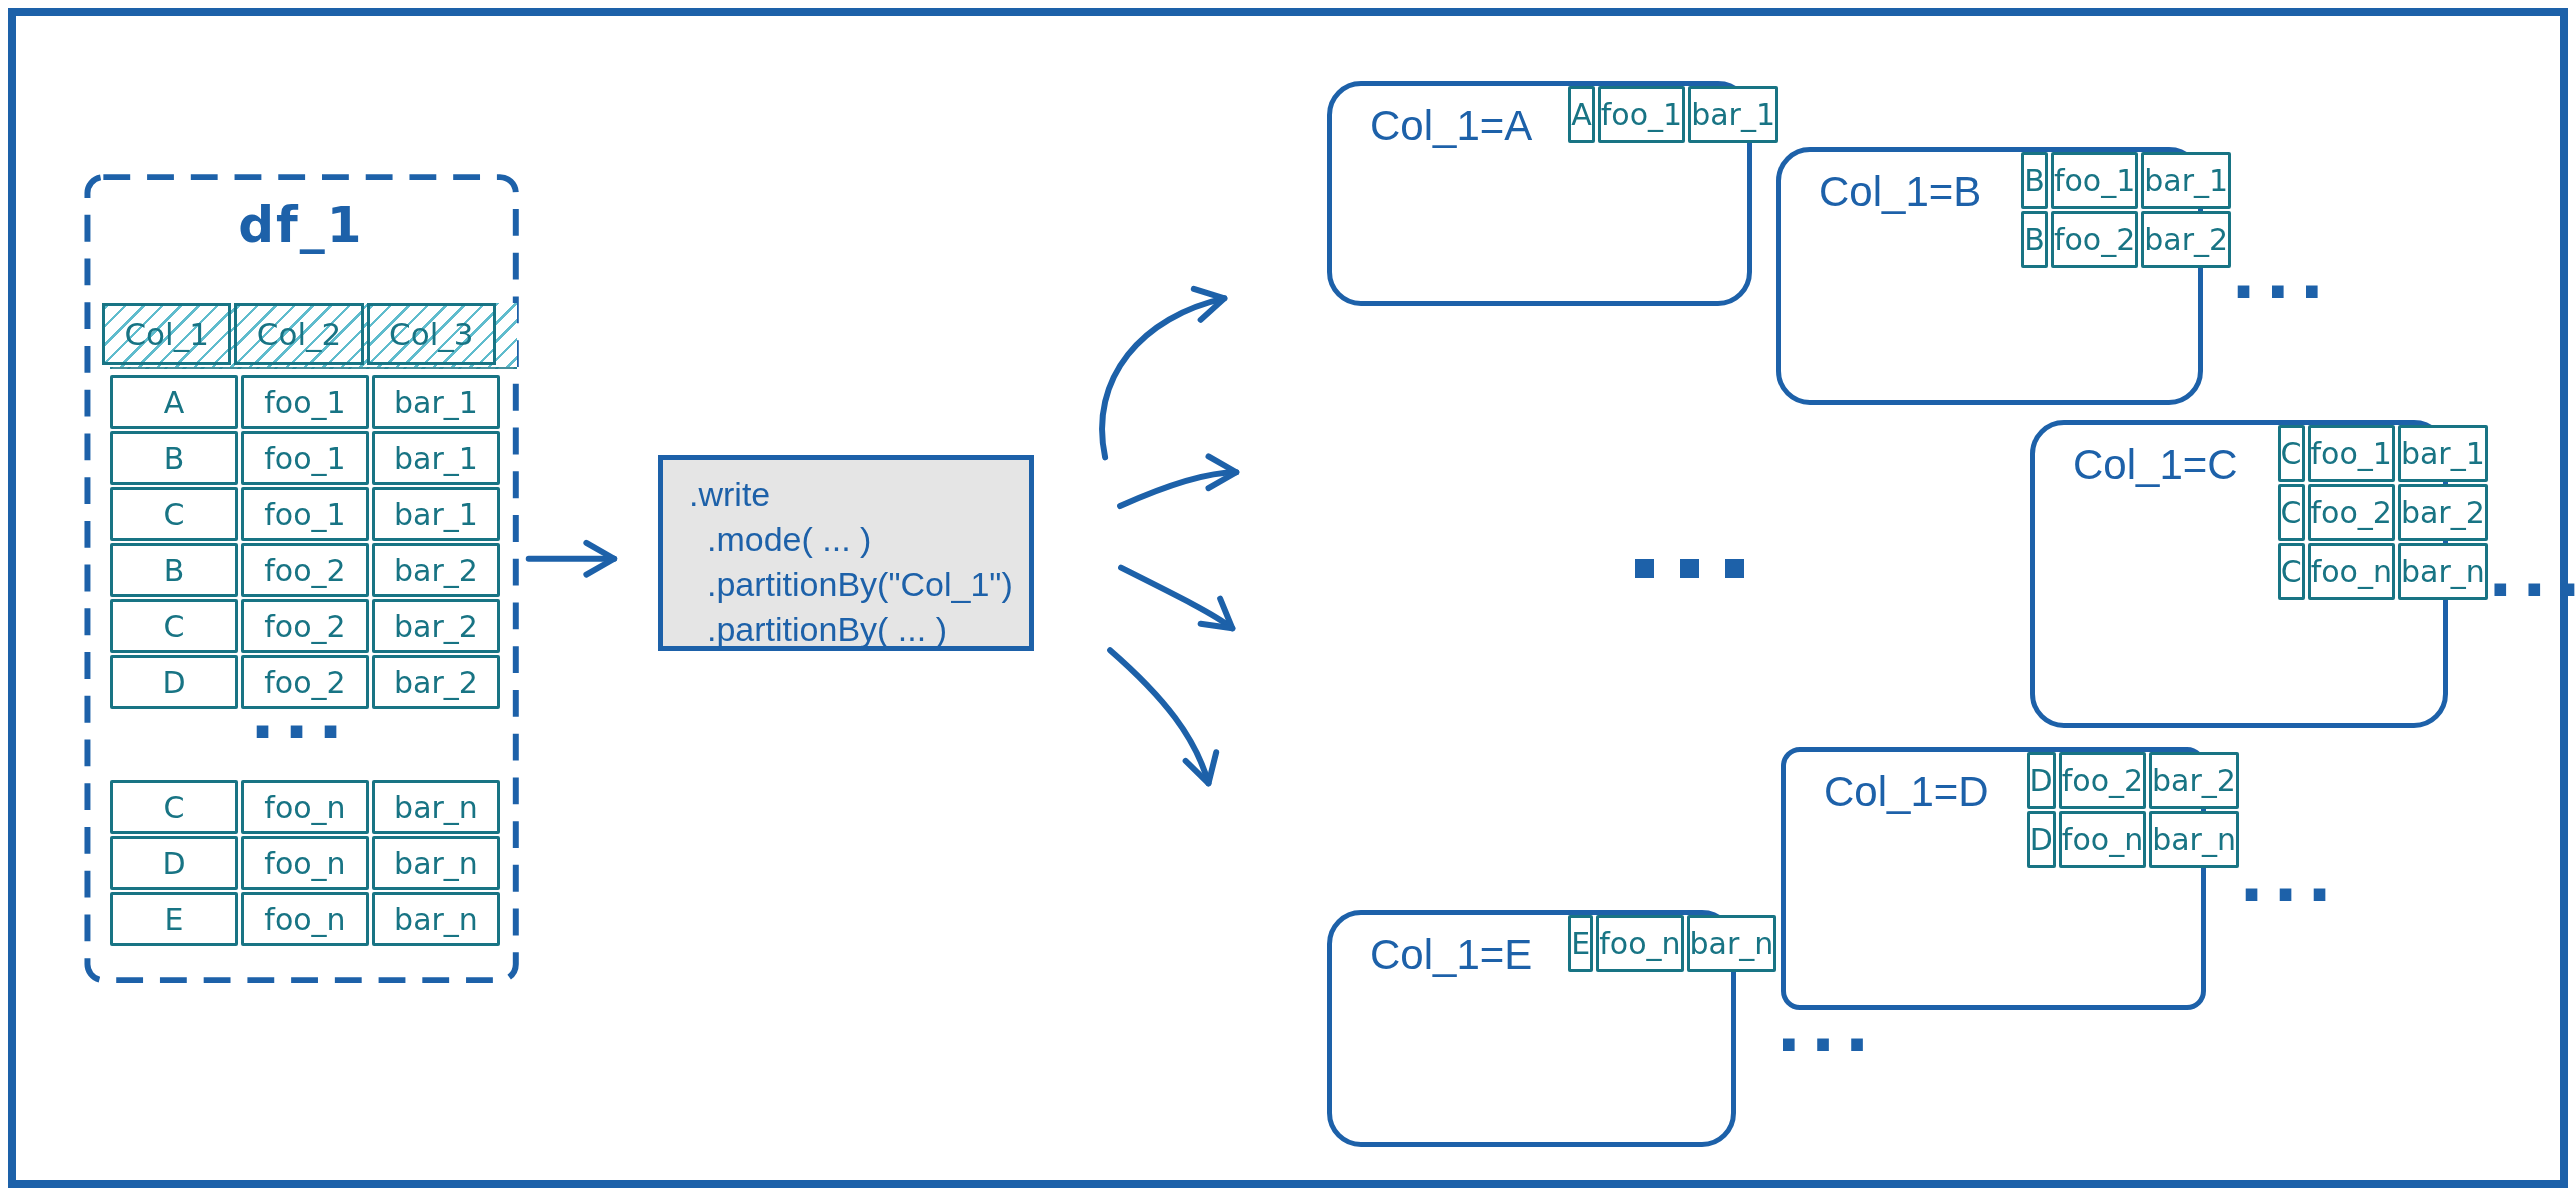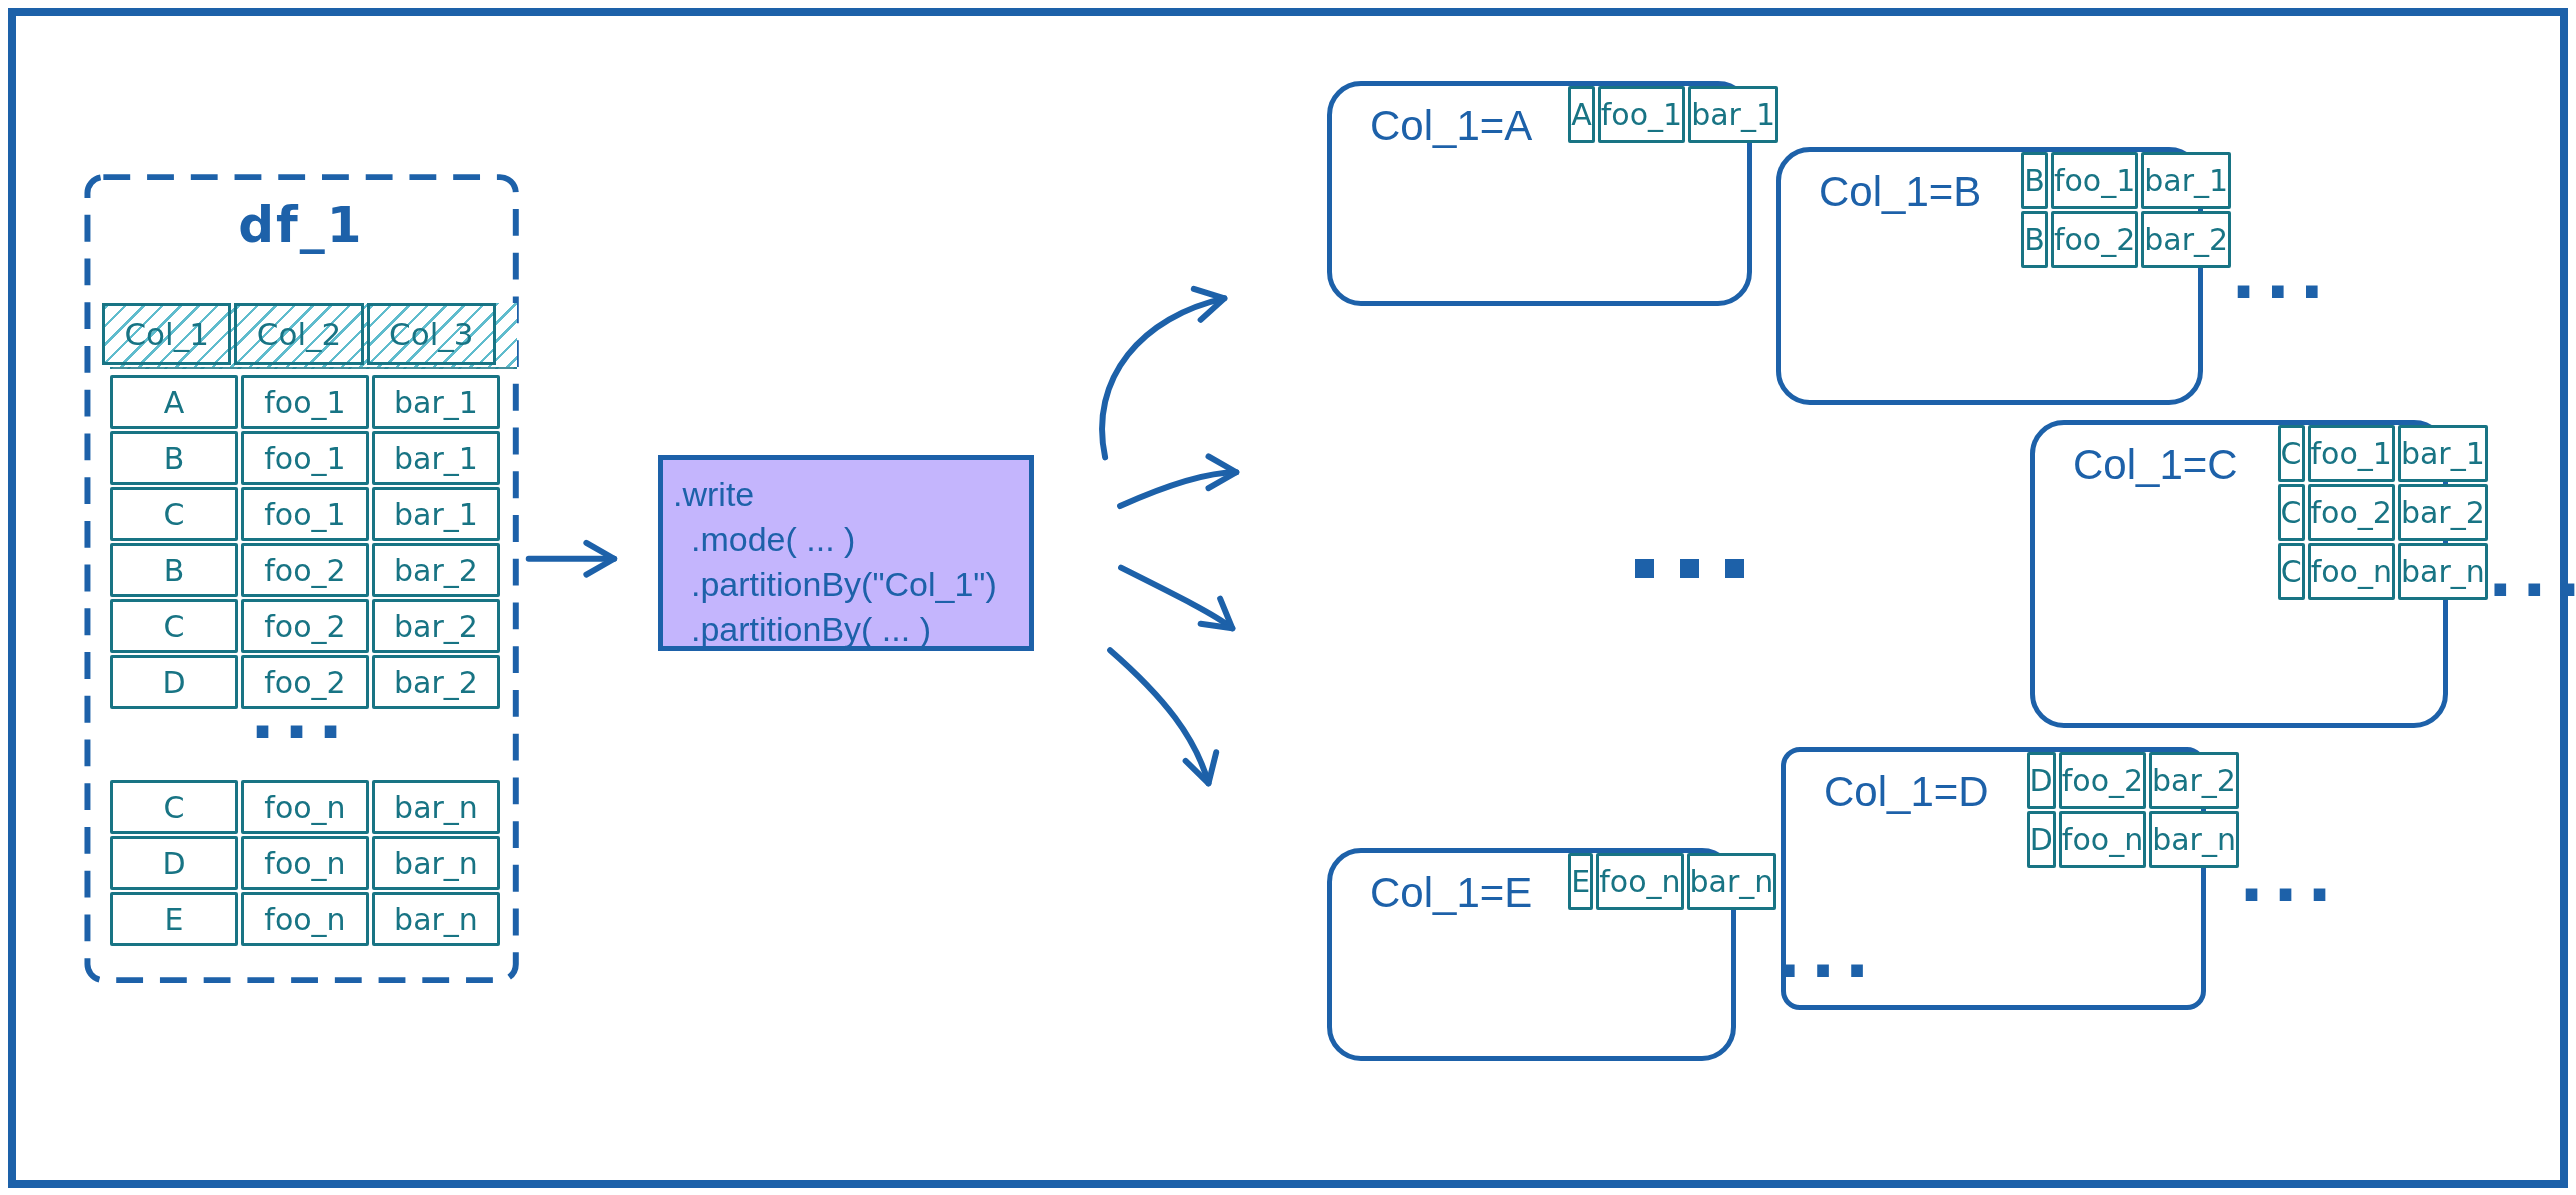--- a/index.html
+++ b/index.html
@@ -35,21 +35,21 @@
               border-bottom:2px solid rgba(24,116,132,.8);}
   .df-header{position:absolute;left:18px;top:129px;width:394px;height:56px;display:flex;gap:3px;z-index:2;}
   .df-header .hcell{height:100%;}
   .df-tbl-top{position:absolute;left:26px;top:201px;width:390px;}
   .df-tbl-bottom{position:absolute;left:26px;top:606px;width:390px;}
   .df-box .trow{height:54px;}
   .df-dots{position:absolute;left:0;right:0;top:509px;}
 
   
   .code-box{position:absolute;left:658px;top:455px;width:376px;height:196px;box-sizing:border-box;
-            border:5px solid var(--blue);background:#c4b5fd;padding:12px 0 0 10px;}
+            border:5px solid var(--blue);background:#e5e5e5;padding:12px 0 0 26px;}
   .code-line{font-family:"Liberation Sans",sans-serif;font-size:34px;line-height:45px;color:var(--blue);white-space:pre;}
   .code-line + .code-line{padding-left:18px;}
 
   
   .pbox{position:absolute;box-sizing:border-box;border:5px solid var(--blue);border-radius:34px;
         background:#fff;display:flex;flex-direction:row;}
   .ptitle{margin:16px 20px 6px 38px;font-family:"Liberation Sans",sans-serif;
           font-size:42px;color:var(--blue);}
   .pbox .trow{height:57px;}
   .pbox .pdots{flex:1;display:flex;align-items:center;justify-content:center;}
@@ -226,21 +226,21 @@
           <div class="tcell">D</div>
           <div class="tcell">foo_n</div>
           <div class="tcell">bar_n</div>
         </div>
       </div>
     <div class="pdots">
         <div class="dots">...</div>
       </div>
   </div>
 
-  <div class="pbox" style="left:1327px;top:848px;width:409px;height:213px;">
+  <div class="pbox" style="left:1327px;top:910px;width:409px;height:237px;">
     <div class="ptitle">Col_1=E</div>
     <div class="tbl" style="width:375px;margin-left:16px;">
         <div class="trow">
           <div class="tcell">E</div>
           <div class="tcell">foo_n</div>
           <div class="tcell">bar_n</div>
         </div>
       </div>
     <div class="pdots">
         <div class="dots">...</div>

